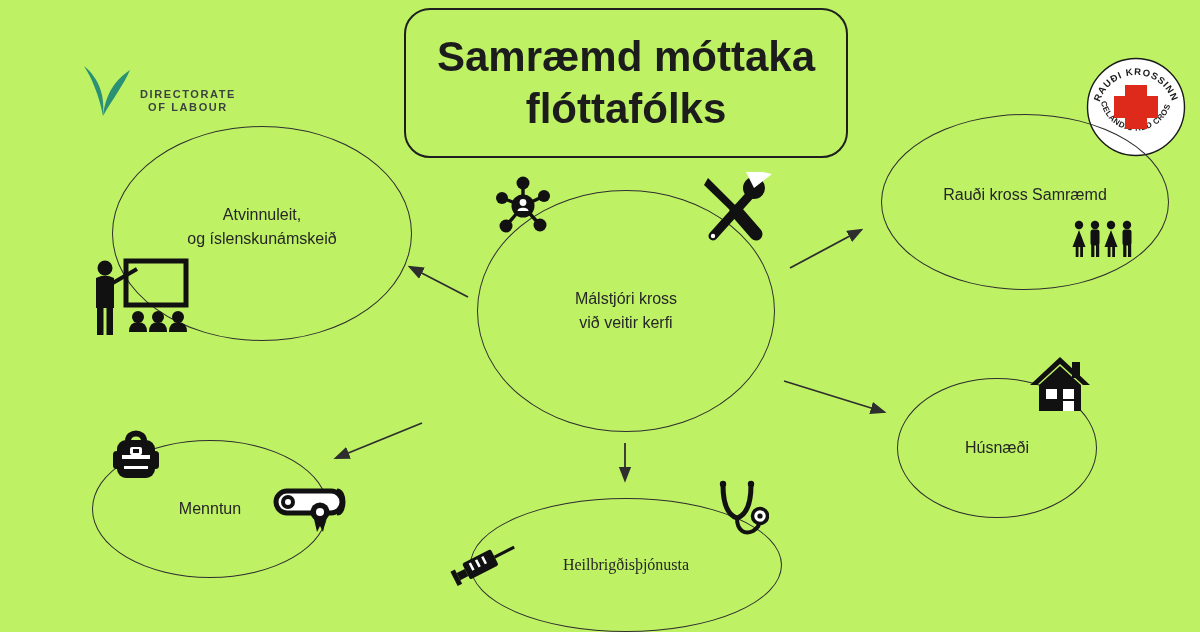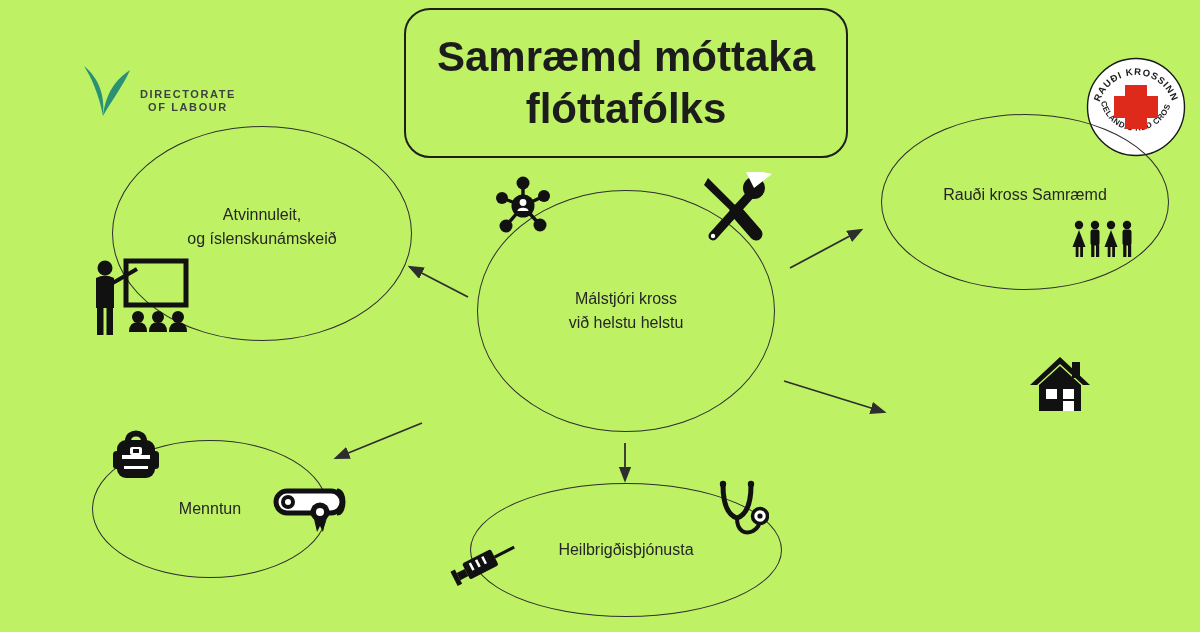--- a/index.html
+++ b/index.html
@@ -14,21 +14,21 @@
     line-height: 1.24; padding: 0 30px; }
 
   .ellipse { position: absolute; border: 1.6px solid #2e2e2e; border-radius: 50%;
     display: flex; align-items: center; justify-content: center; text-align: center;
     color: #262626; font-size: 16px; line-height: 1.48; background: transparent; }
   .el-center  { left: 477px; top: 190px; width: 298px; height: 242px; }
   .el-left    { left: 112px; top: 126px; width: 300px; height: 215px; }
   .el-redcross{ left: 881px; top: 114px; width: 288px; height: 176px; }
   .el-housing { left: 897px; top: 378px; width: 200px; height: 140px; }
   .el-education{ left: 92px; top: 440px; width: 236px; height: 138px; }
-  .el-health  { left: 470px; top: 483px; width: 312px; height: 134px; }
+  .el-health  { left: 470px; top: 498px; width: 312px; height: 134px; font-family: Liberation Serif, serif; }
   .node-lines span { display: block; }
 
   .icon { position: absolute; }
   .dol-logo { position: absolute; left: 76px; top: 64px; width: 175px; height: 64px; }
   .dol-text { position: absolute; left: 52px; top: 24px; width: 120px; text-align: center;
     color: #3c423f; font-weight: bold; font-size: 11px; letter-spacing: 1.6px; line-height: 1.2; }
   .rc-logo { position: absolute; left: 1086px; top: 57px; width: 100px; height: 100px; }
 
   svg { display: block; }
 </style>
@@ -79,21 +79,21 @@
     </text>
     <g>
       <rect x="39" y="28" width="22" height="44" fill="#dd2a1b"></rect>
       <rect x="28" y="39" width="44" height="22" fill="#dd2a1b"></rect>
     </g>
   </svg>
 
   <div class="ellipse el-center">
     <div class="node-lines">
       <span>Málstjóri kross</span>
-      <span>við helstu helstu</span>
+      <span>við veitir kerfi</span>
     </div>
   </div>
 
   <svg class="icon" style="left:495px;top:175px" width="56" height="60" viewBox="0 0 56 60">
     <g stroke="#111" stroke-width="3.4">
       <line x1="28" y1="31" x2="28" y2="8"></line>
       <line x1="28" y1="31" x2="7" y2="23"></line>
       <line x1="28" y1="31" x2="49" y2="21"></line>
       <line x1="28" y1="31" x2="11" y2="51"></line>
       <line x1="28" y1="31" x2="45" y2="50"></line>
@@ -161,20 +161,23 @@
       <path d="M41 10 L34.5 27 L47.5 27 Z"></path>
       <rect x="37.7" y="27" width="2.8" height="10"></rect>
       <rect x="42.2" y="27" width="2.8" height="10"></rect>
       <circle cx="57" cy="5" r="4.2"></circle>
       <rect x="52.5" y="9.5" width="9" height="16" rx="2.5"></rect>
       <rect x="53.2" y="25" width="3.2" height="12"></rect>
       <rect x="58" y="25" width="3.2" height="12"></rect>
     </g>
   </svg>
 
+  <div class="ellipse el-housing">
+    <span>Húsnæði</span>
+  </div>
 
   <svg class="icon" style="left:1030px;top:357px" width="60" height="56" viewBox="0 0 60 56">
     <rect x="42" y="5" width="8" height="16" fill="#111"></rect>
     <path d="M30 0 L0 28 L7 28 L30 7 L53 28 L60 28 Z" fill="#111"></path>
     <path d="M30 9 L9 28 L9 54 L51 54 L51 28 Z" fill="#111"></path>
     <rect x="16" y="32" width="11" height="10" fill="#fff"></rect>
     <rect x="33" y="32" width="11" height="10" fill="#fff"></rect>
     <rect x="33" y="44" width="11" height="10" fill="#fff"></rect>
   </svg>
 

